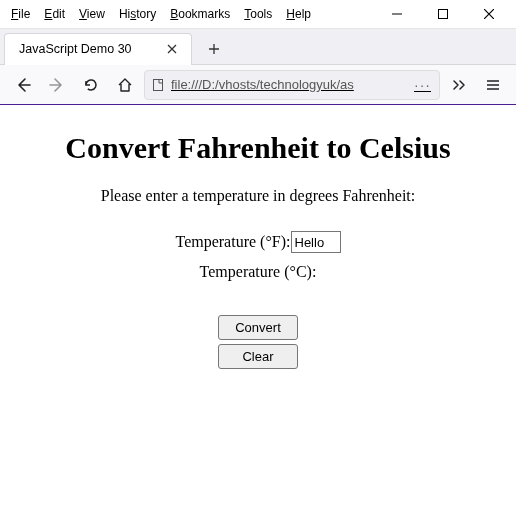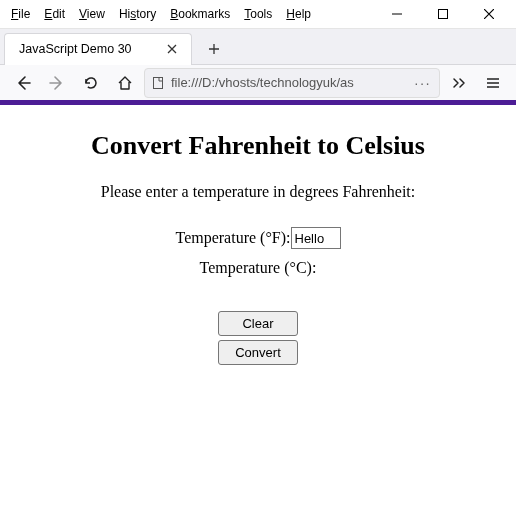--- a/index.html
+++ b/index.html
@@ -77,21 +77,22 @@
     cursor: default;
   }
   
   .toolbar {
     display: flex;
     align-items: center;
     height: 40px;
     padding: 0 8px;
     gap: 4px;
     background: #f9f9fb;
-    border-bottom: 5px solid #4c1d95;
+    border-bottom: 1px solid #4c1d95;
+    text-decoration: underline;
   }
   .tb-btn {
     width: 30px; height: 30px;
     display:flex; align-items:center; justify-content:center;
     border-radius: 4px;
     cursor: default;
   }
   .tb-btn.disabled svg { opacity: 0.45; }
   .urlbar {
     flex: 1;
@@ -120,21 +121,21 @@
     padding: 0 2px;
   }
   
   .page {
     padding: 10px 20px;
     font-family: "Times New Roman", Times, serif;
     font-size: 16px;
     text-align: center;
   }
   .page h1 {
-    font-size: 26px;
+    font-size: 30px;
     font-weight: bold;
     margin: 16px 0 22px;
   }
   .page p {
     margin: 12px 0 26px;
   }
   .field-row {
     margin: 10px 0;
     display:flex;
     align-items:center;
@@ -261,16 +262,16 @@
   <div class="field-row">
     <span class="field-label">Temperature (°F):</span>
     <input class="temp-input" type="text" value="Hello" style="">
   </div>
 
   <div class="field-row">
     <span class="field-label">Temperature (°C):</span>
   </div>
 
   <div class="btns">
+    <button class="page-btn">Convert</button>
     <button class="page-btn">Clear</button>
-    <button class="page-btn">Convert</button>
   </div>
 </div>
 
 </body></html>

